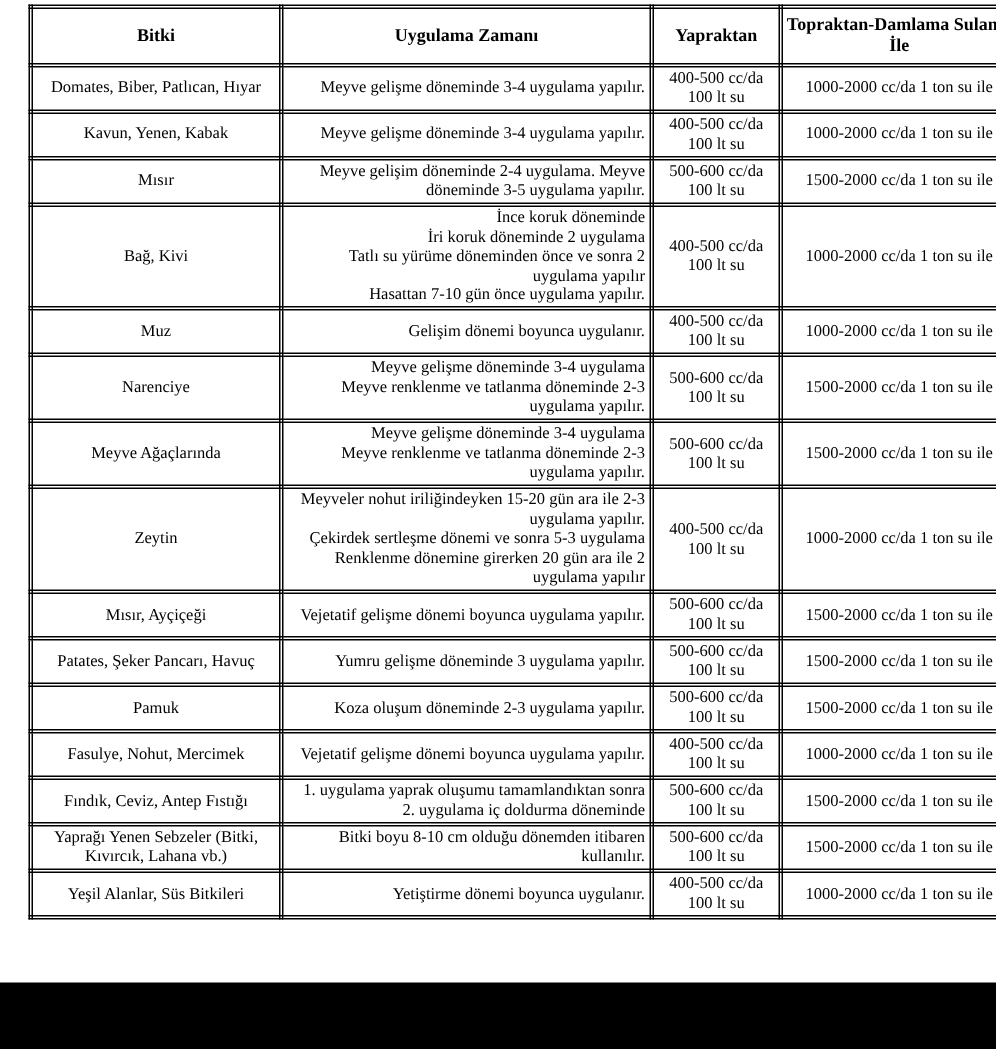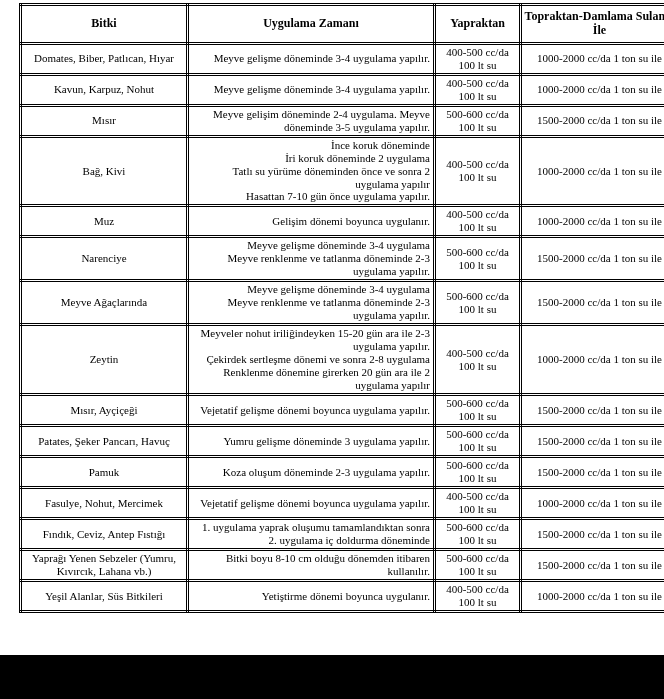--- a/index.html
+++ b/index.html
@@ -71,21 +71,21 @@
     </tr>
   </thead>
   <tbody>
     <tr class="h-std">
       <td class="c1">Domates, Biber, Patlıcan, Hıyar</td>
       <td class="c2">Meyve gelişme döneminde 3-4 uygulama yapılır.</td>
       <td class="c3">400-500 cc/da 100 lt su</td>
       <td class="c4">1000-2000 cc/da 1 ton su ile</td>
     </tr>
     <tr class="h-std">
-      <td class="c1">Kavun, Karpuz, Nohut</td>
+      <td class="c1">Kavun, Yenen, Kabak</td>
       <td class="c2">Meyve gelişme döneminde 3-4 uygulama yapılır.</td>
       <td class="c3">400-500 cc/da 100 lt su</td>
       <td class="c4">1000-2000 cc/da 1 ton su ile</td>
     </tr>
     <tr class="h-std">
       <td class="c1">Mısır</td>
       <td class="c2">Meyve gelişim döneminde 2-4 uygulama. Meyve döneminde 3-5 uygulama yapılır.</td>
       <td class="c3">500-600 cc/da 100 lt su</td>
       <td class="c4">1500-2000 cc/da 1 ton su ile</td>
     </tr>
@@ -114,21 +114,21 @@
     <tr class="h-med">
       <td class="c1">Meyve Ağaçlarında</td>
       <td class="c2">Meyve gelişme döneminde 3-4 uygulama
 Meyve renklenme ve tatlanma döneminde 2-3 uygulama yapılır.</td>
       <td class="c3">500-600 cc/da 100 lt su</td>
       <td class="c4">1500-2000 cc/da 1 ton su ile</td>
     </tr>
     <tr class="h-tall">
       <td class="c1">Zeytin</td>
       <td class="c2">Meyveler nohut iriliğindeyken 15-20 gün ara ile 2-3 uygulama yapılır.
-Çekirdek sertleşme dönemi ve sonra 2-8 uygulama
+Çekirdek sertleşme dönemi ve sonra 5-3 uygulama
 Renklenme dönemine girerken 20 gün ara ile 2 uygulama yapılır</td>
       <td class="c3">400-500 cc/da 100 lt su</td>
       <td class="c4">1000-2000 cc/da 1 ton su ile</td>
     </tr>
     <tr class="h-std">
       <td class="c1">Mısır, Ayçiçeği</td>
       <td class="c2">Vejetatif gelişme dönemi boyunca uygulama yapılır.</td>
       <td class="c3">500-600 cc/da 100 lt su</td>
       <td class="c4">1500-2000 cc/da 1 ton su ile</td>
     </tr>
@@ -151,21 +151,21 @@
       <td class="c4">1000-2000 cc/da 1 ton su ile</td>
     </tr>
     <tr class="h-std">
       <td class="c1">Fındık, Ceviz, Antep Fıstığı</td>
       <td class="c2">1. uygulama yaprak oluşumu tamamlandıktan sonra
 2. uygulama iç doldurma döneminde</td>
       <td class="c3">500-600 cc/da 100 lt su</td>
       <td class="c4">1500-2000 cc/da 1 ton su ile</td>
     </tr>
     <tr class="h-std">
-      <td class="c1">Yaprağı Yenen Sebzeler (Yumru, Kıvırcık, Lahana vb.)</td>
+      <td class="c1">Yaprağı Yenen Sebzeler (Bitki, Kıvırcık, Lahana vb.)</td>
       <td class="c2">Bitki boyu 8-10 cm olduğu dönemden itibaren kullanılır.</td>
       <td class="c3">500-600 cc/da 100 lt su</td>
       <td class="c4">1500-2000 cc/da 1 ton su ile</td>
     </tr>
     <tr class="h-std">
       <td class="c1">Yeşil Alanlar, Süs Bitkileri</td>
       <td class="c2">Yetiştirme dönemi boyunca uygulanır.</td>
       <td class="c3">400-500 cc/da 100 lt su</td>
       <td class="c4">1000-2000 cc/da 1 ton su ile</td>
     </tr>

